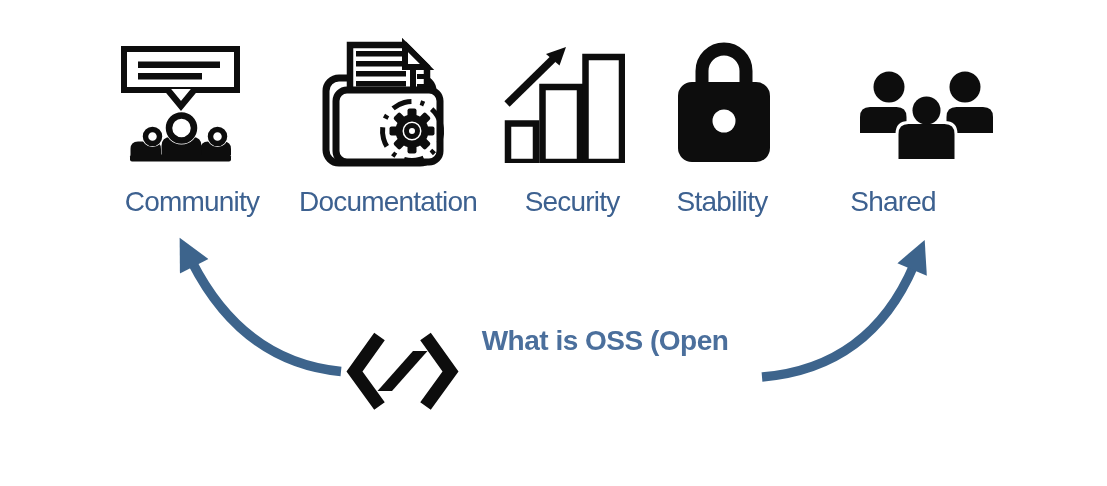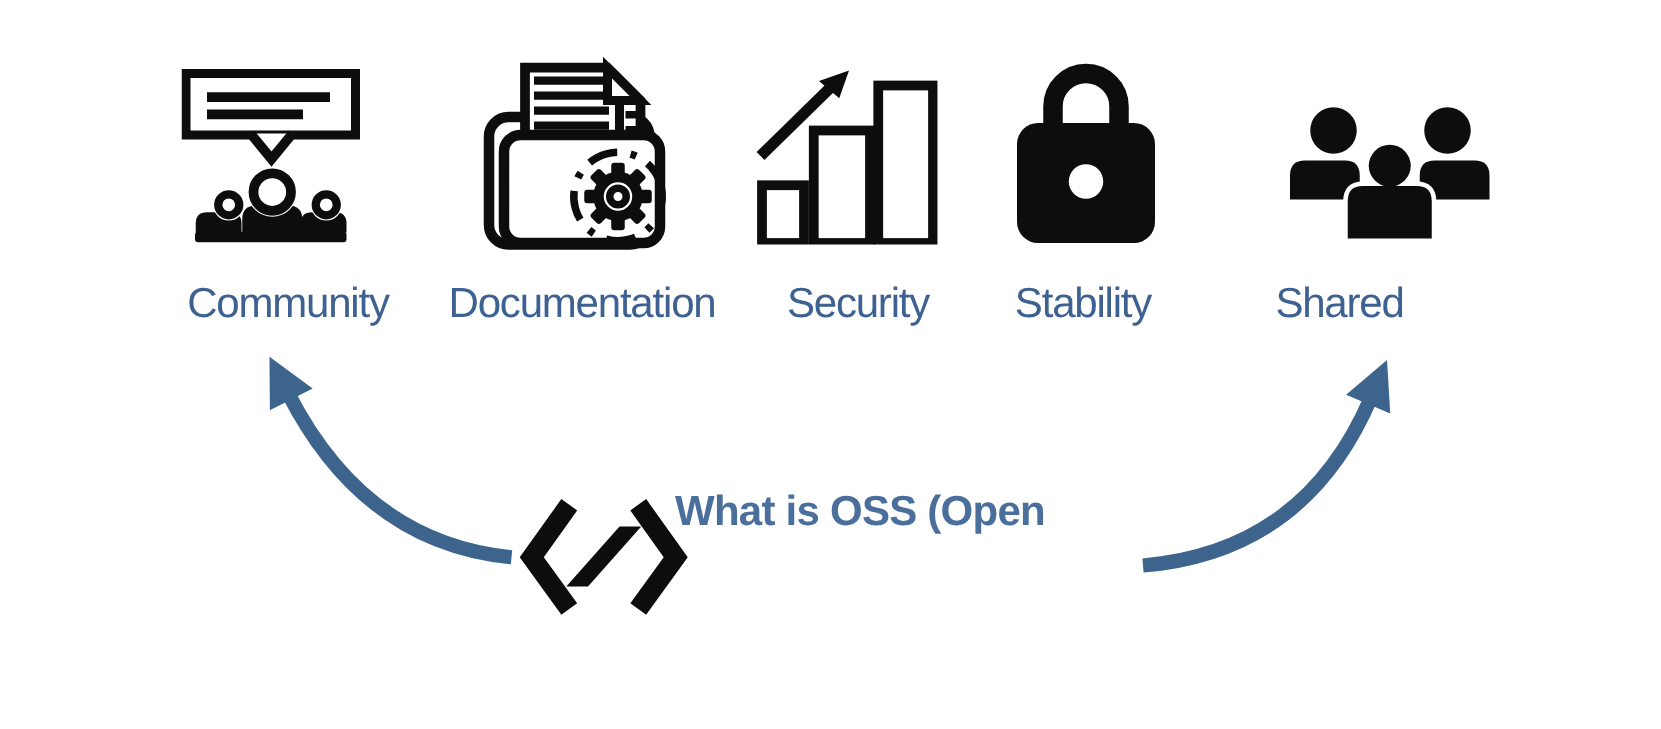--- a/index.html
+++ b/index.html
@@ -10,21 +10,21 @@
   .abs{position:absolute;}
   .icon{color:var(--c-icon,#0d0d0d);}
   .feature-label{
     position:absolute;top:186px;width:200px;height:32px;
     text-align:center;font-weight:normal;font-size:28px;letter-spacing:-0.8px;
     color:var(--c-label,#3d6190);line-height:32px;white-space:nowrap;
   }
   .arrows{position:absolute;left:0;top:0;width:1107px;height:486px;color:var(--c-arrow,#3d648c);pointer-events:none;}
   .title{
     position:absolute;left:450px;top:323px;width:310px;
-    text-align:left;font-weight:bold;font-size:28px;letter-spacing:-0.5px;
+    text-align:center;font-weight:bold;font-size:28px;letter-spacing:-0.5px;
     line-height:35px;color:var(--c-title,#4b6f9c);
   }
 </style>
 </head>
 <body style="background: rgb(255, 255, 255);">
 
 <div class="canvas">
 
   <svg class="arrows" viewBox="0 0 1107 486" aria-hidden="true">
     <defs>

